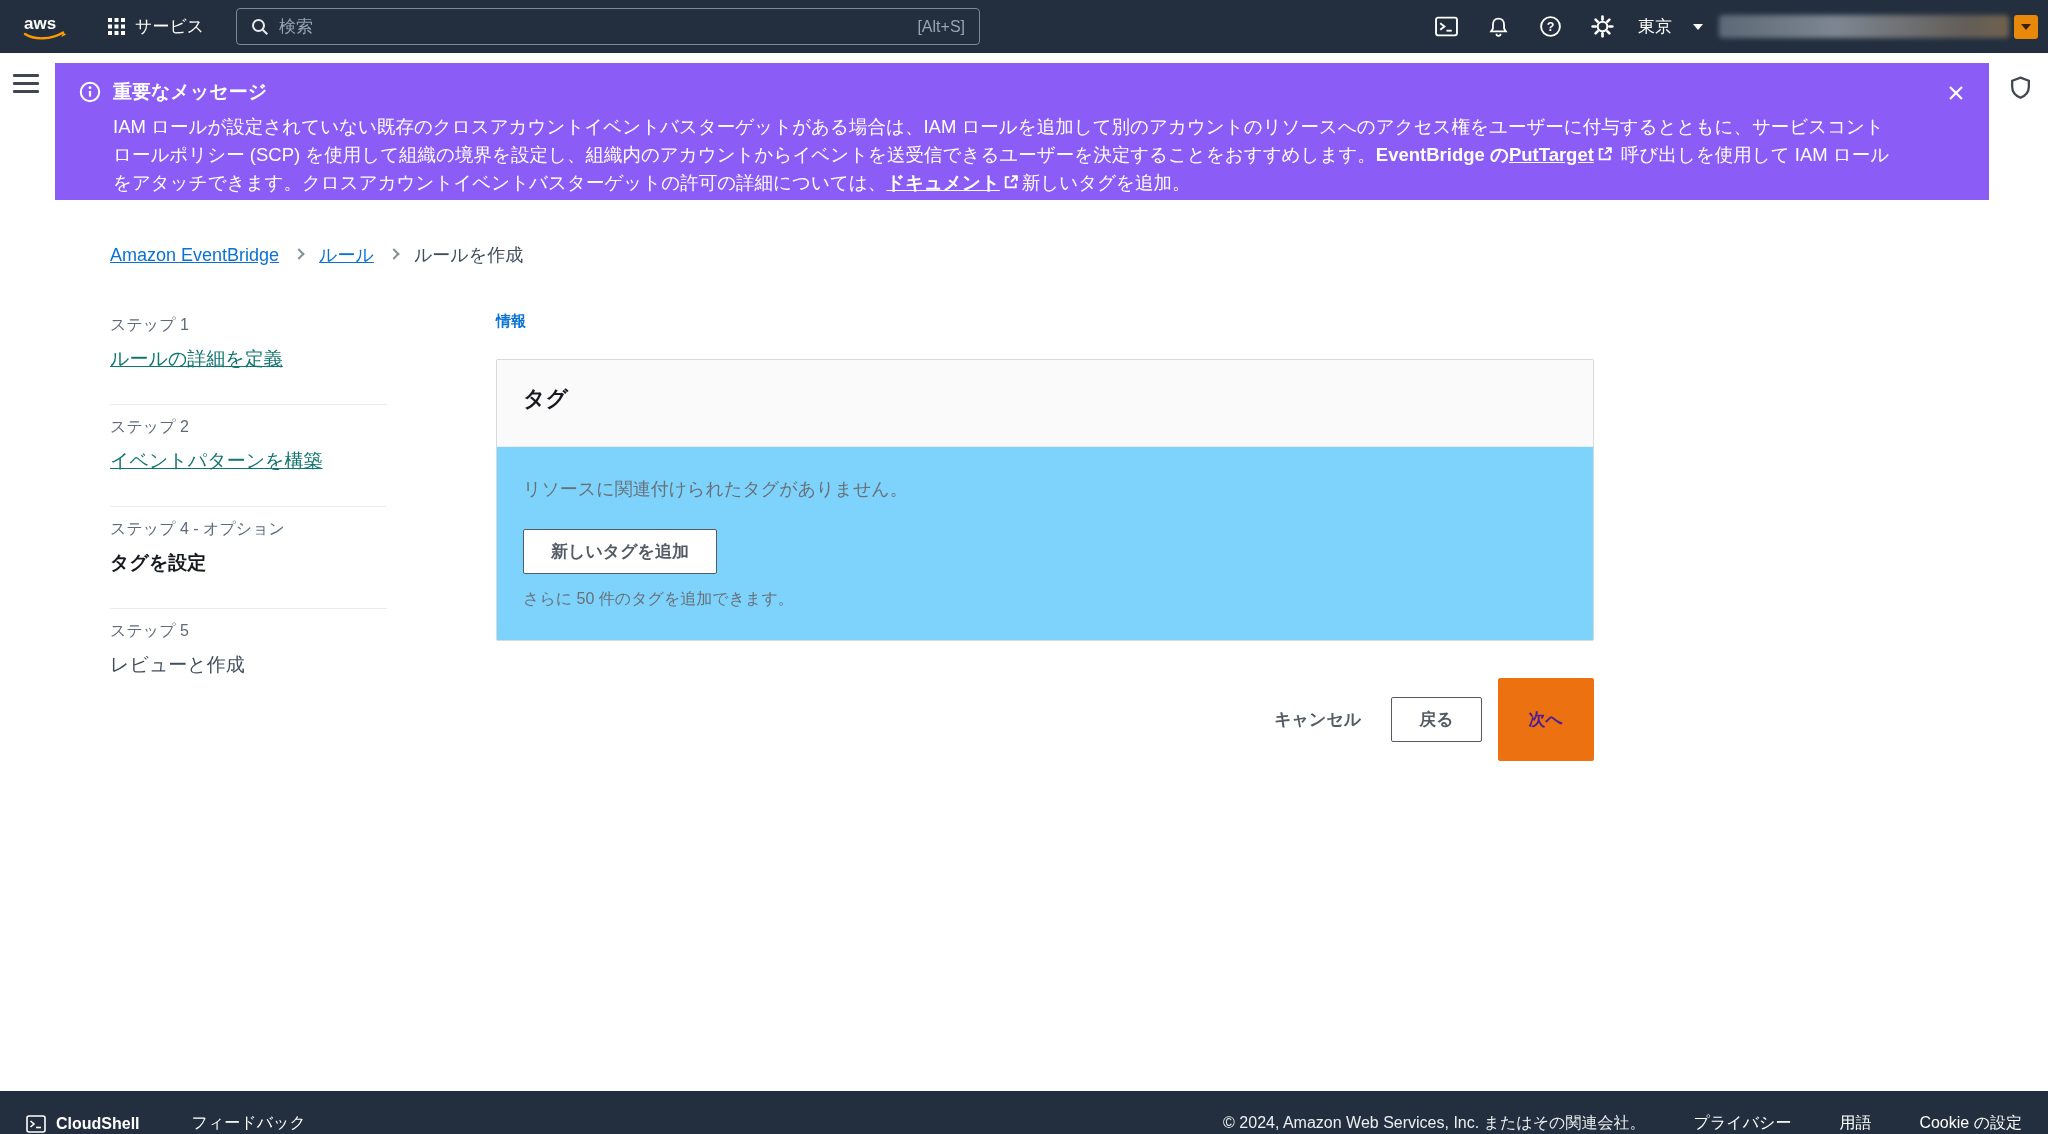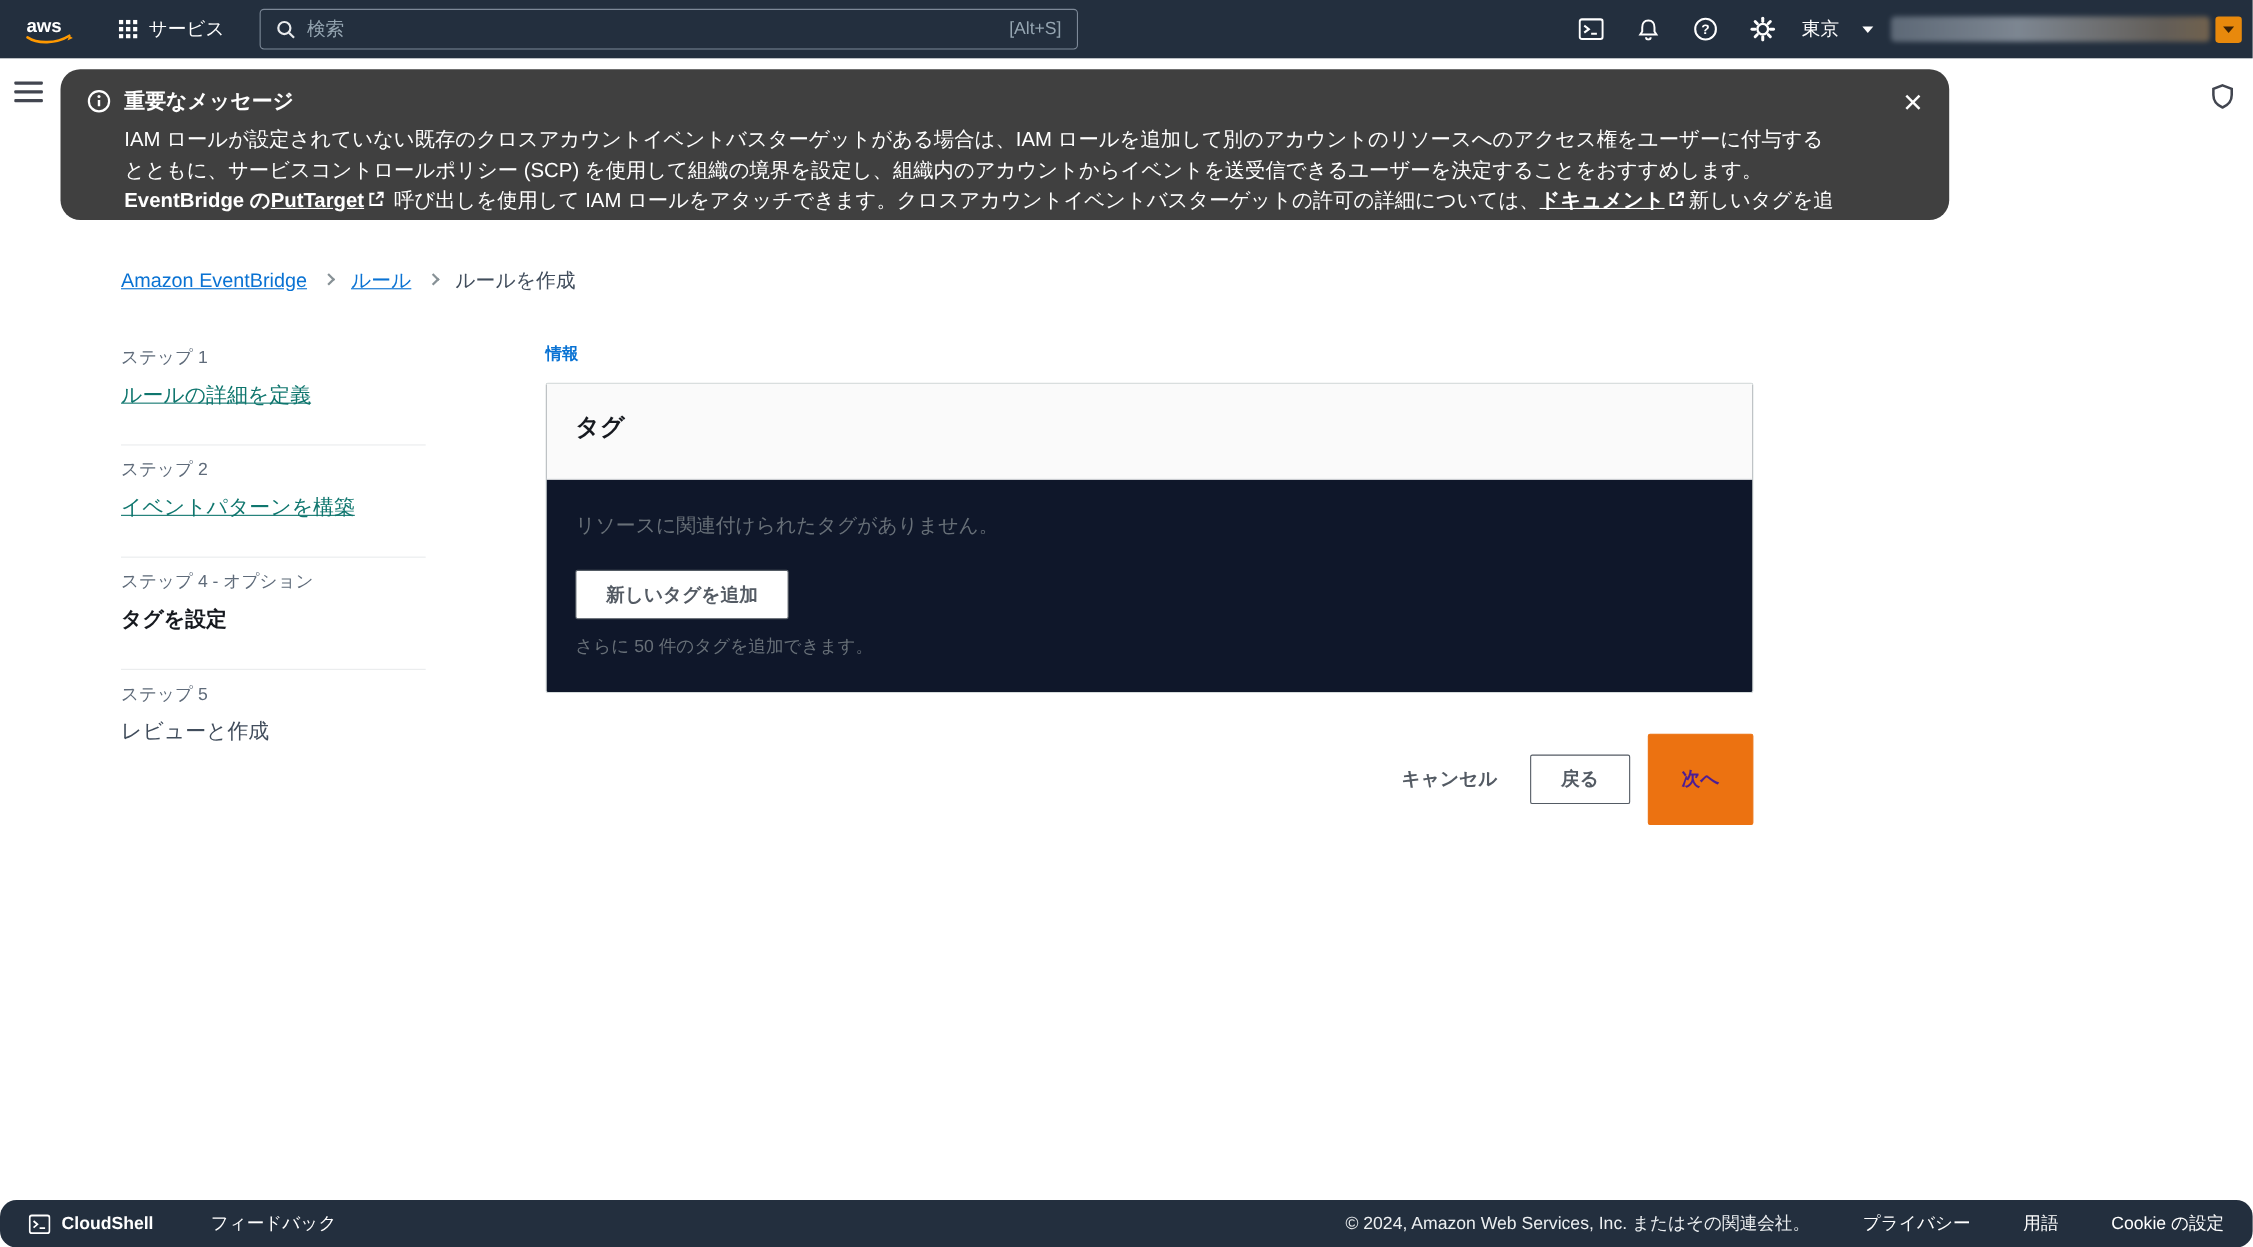--- a/index.html
+++ b/index.html
@@ -45,22 +45,22 @@
   }
   .account-caret-box .caret { border-top-color:#3a2106; }
 
   
   .menu-btn { position:absolute; left:13px; top:74px; width:26px; z-index:5; }
   .menu-btn span { display:block; height:3px; background:#424650; margin-bottom:5px; border-radius:1px; }
   .side-shield { position:absolute; right:15px; top:75px; z-index:5; }
 
   
   .banner {
-    position:absolute; top:63px; left:55px; width:1717px; height:137px;
-    background:#404040; color:#fff; padding:16px 24px;border-radius:18px;
+    position:absolute; top:63px; left:55px; width:1934px; height:137px;
+    background:#8b5cf6; color:#fff; padding:16px 24px;
   }
   .banner-head { display:flex; align-items:center; gap:12px; font-size:19px; font-weight:700; }
   .banner-msg { margin:8px 0 0 34px; font-size:18.5px; line-height:27.5px; padding-right:72px; font-weight:400; }
   .banner-msg .b { font-weight:700; }
   .banner-msg a { color:#fff; font-weight:700; text-decoration:underline; }
   .ext-icon { display:inline-block; vertical-align:-1px; margin:0 3px; }
   .banner-close { position:absolute; top:17px; right:20px; width:26px; height:26px; display:flex; align-items:center; justify-content:center; }
 
   
   .breadcrumb { position:absolute; top:243px; left:110px; display:flex; align-items:center; gap:16px; font-size:18px; }
@@ -77,39 +77,39 @@
   .step-title a { color:#0f766e; text-decoration:underline; }
   .step-title.current { font-weight:700; color:#16191f; }
   .step-title.upcoming { color:#414d5c; }
 
   
   .main { position:absolute; left:496px; top:300px; width:1098px; }
   .title-row { display:flex; align-items:center; gap:14px; }
   .page-title { font-size:37px; font-weight:400; color:#16191f; }
   .info-link { font-size:15px; font-weight:700; color:#0972d3; margin-top:12px; }
 
-  .card { margin-top:17px; border:1px solid #d5dbdb; border-radius:2px; background:#0f172a; }
+  .card { margin-top:28px; border:1px solid #d5dbdb; border-radius:2px; background:#7dd3fc; }
   .card-header { background:#fafafa; padding:24px 26px 22px; border-bottom:1px solid #e9ebed; }
   .card-header h2 { font-size:22px; font-weight:700; margin-bottom:10px; }
   .card-desc { font-size:17px; color:#414d5c; line-height:24px; max-width:1046px; }
   .card-body { padding:26px 26px 30px; }
   .empty-text { font-size:18px; color:#687078; margin:4px 0 28px; }
   .btn { display:inline-block; border-radius:2px; font-size:17px; font-weight:700; font-family:inherit; }
   .btn-normal { padding:10px 27px; border:1px solid #545b64; color:#545b64; background:#fff; }
   .btn-primary { padding:29px 30px; border:1px solid #ec7211; color:#4c1d95; background:#ec7211; }
   .hint-text { margin-top:15px; font-size:16px; color:#687078; }
 
   .actions { margin-top:37px; display:flex; justify-content:flex-end; align-items:center; gap:16px; }
   .cancel-link { font-size:17px; font-weight:700; color:#545b64; margin-right:14px; }
 
   
   .footer {
     position:absolute; left:0; right:0; bottom:0; height:43px;
-    background:#232f3e; color:#fff; display:flex; align-items:center;
-    padding:0 26px; font-size:16px; z-index:20;border-radius:15px;
+    background:#232f3e; color:#fff; display:flex; align-items:flex-end;
+    padding:0 26px; font-size:16px; z-index:20;
   }
   .footer .cs { display:flex; align-items:center; gap:10px; font-weight:700; }
   .footer .feedback { margin-left:52px; }
   .footer-right { margin-left:auto; display:flex; align-items:center; gap:48px; }
   .footer-right .copyright { color:#eceff1; }
 </style>
 </head>
 <body>
 
 <div class="topnav" data-interactable="false">

